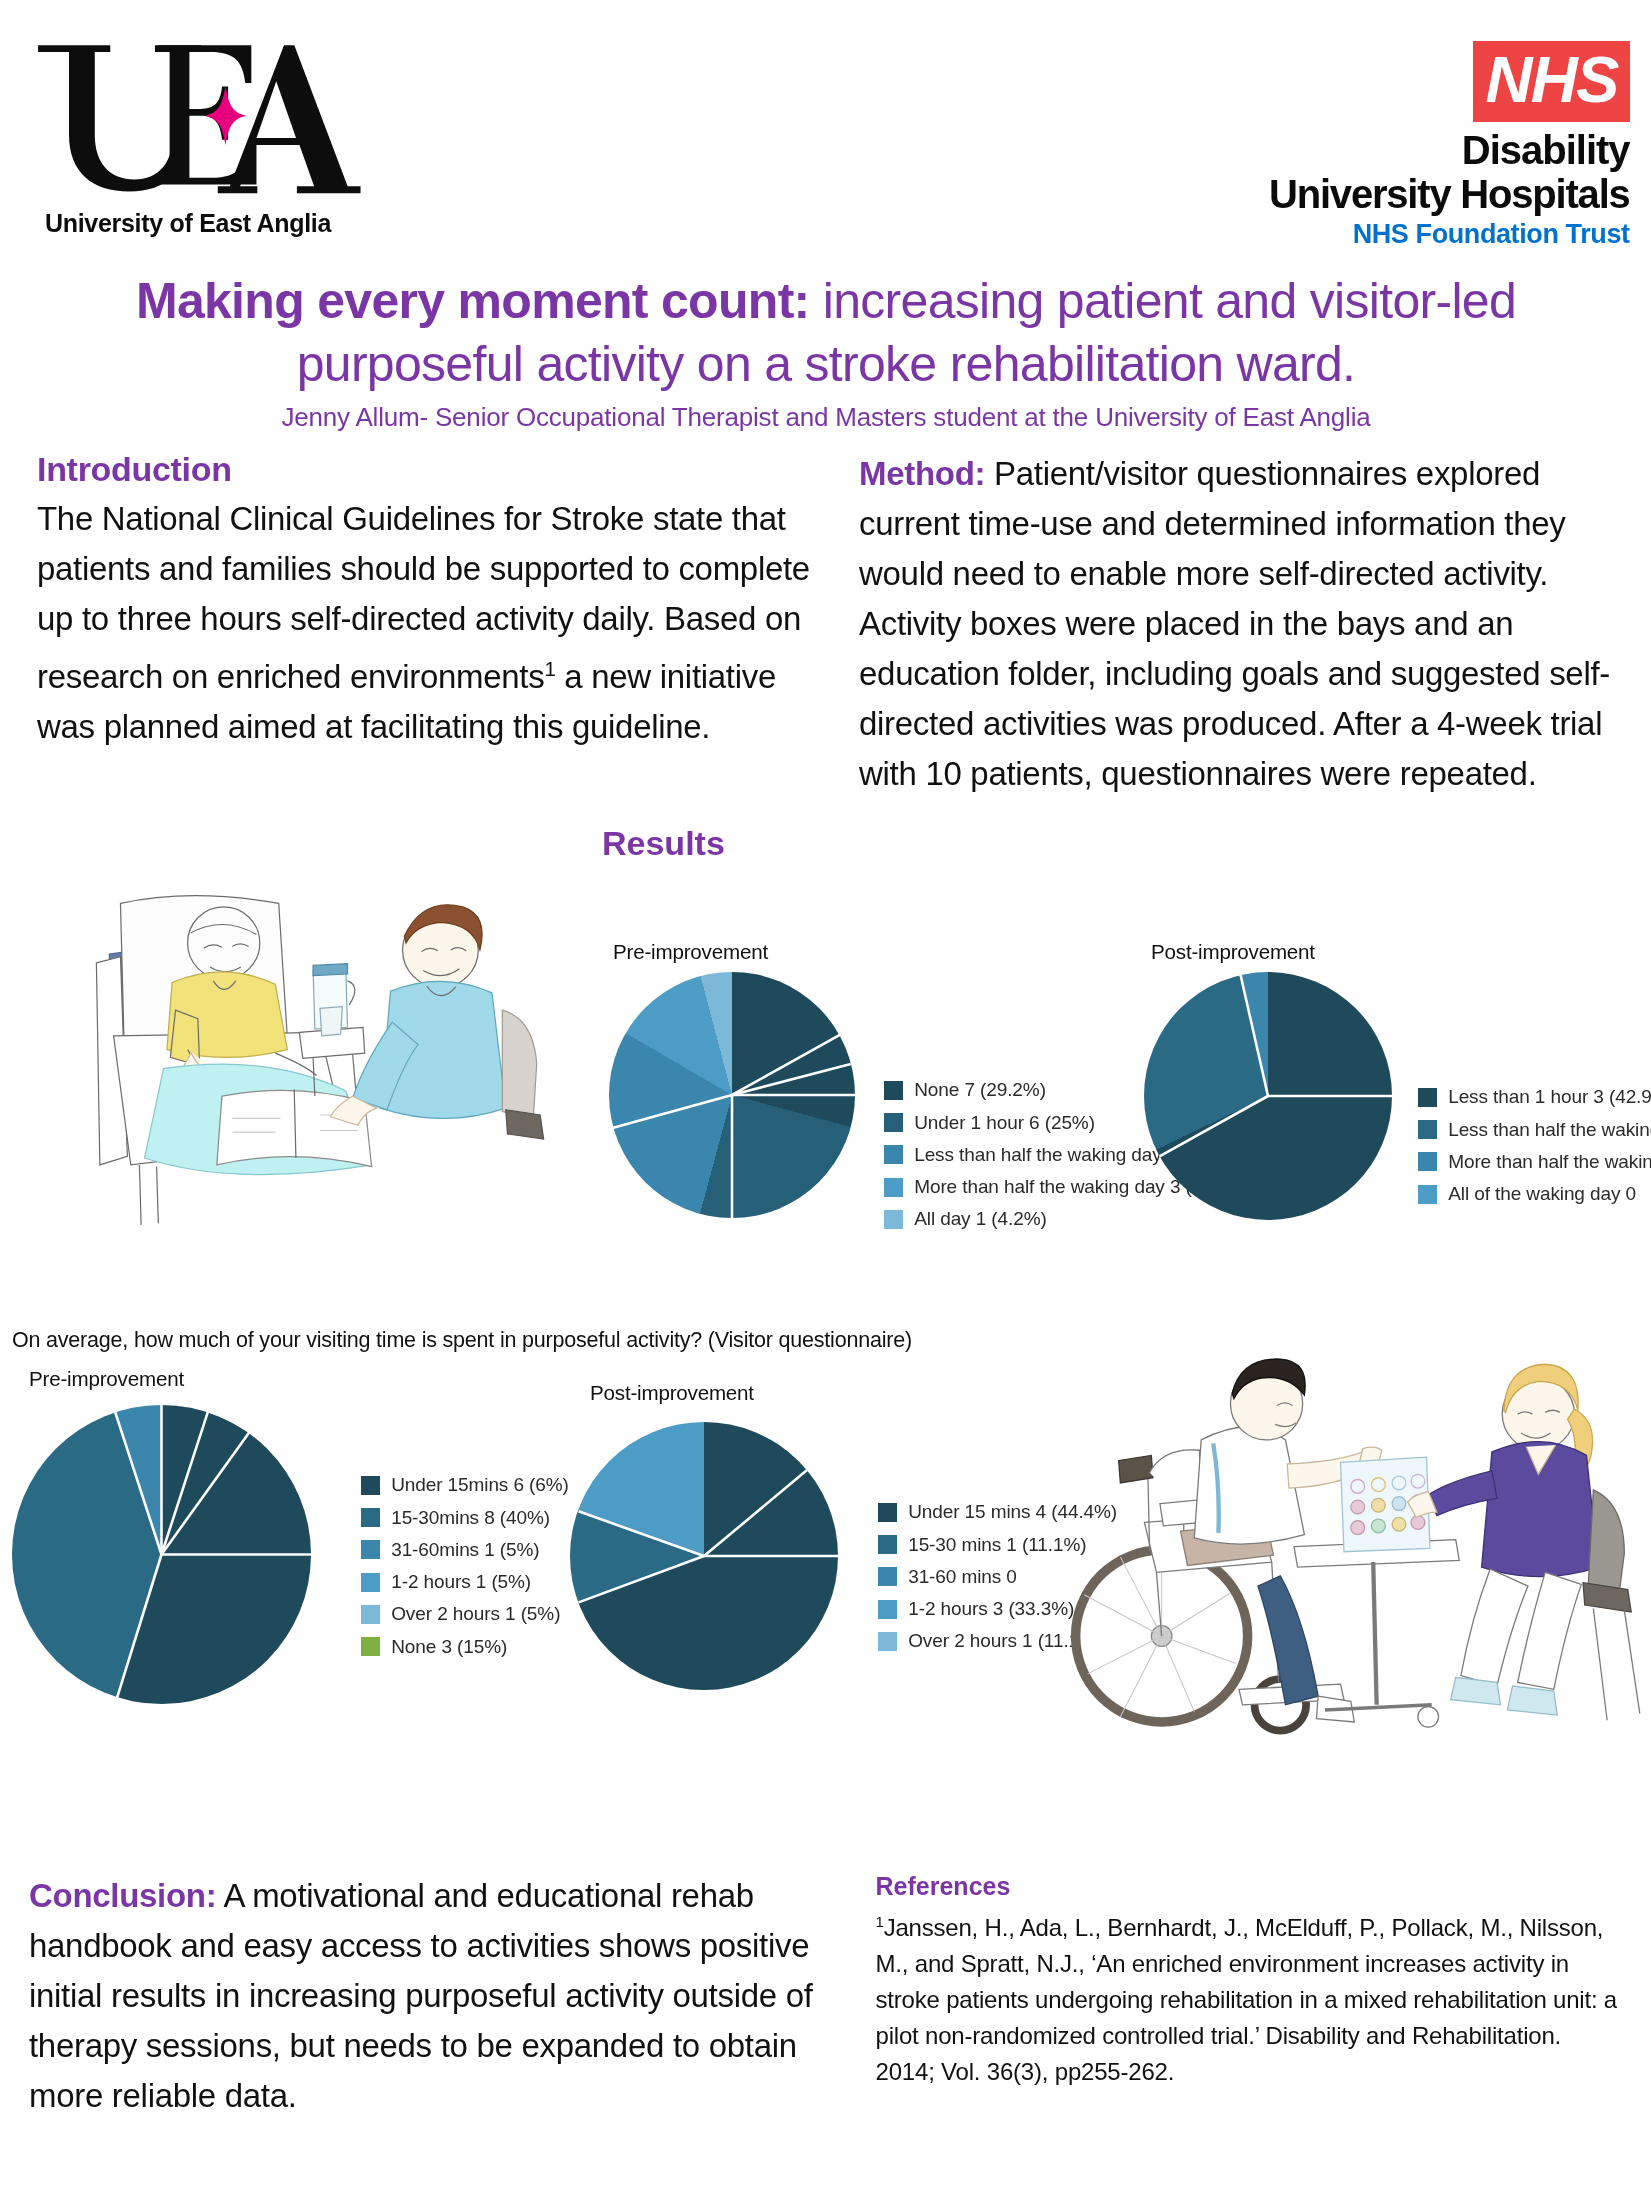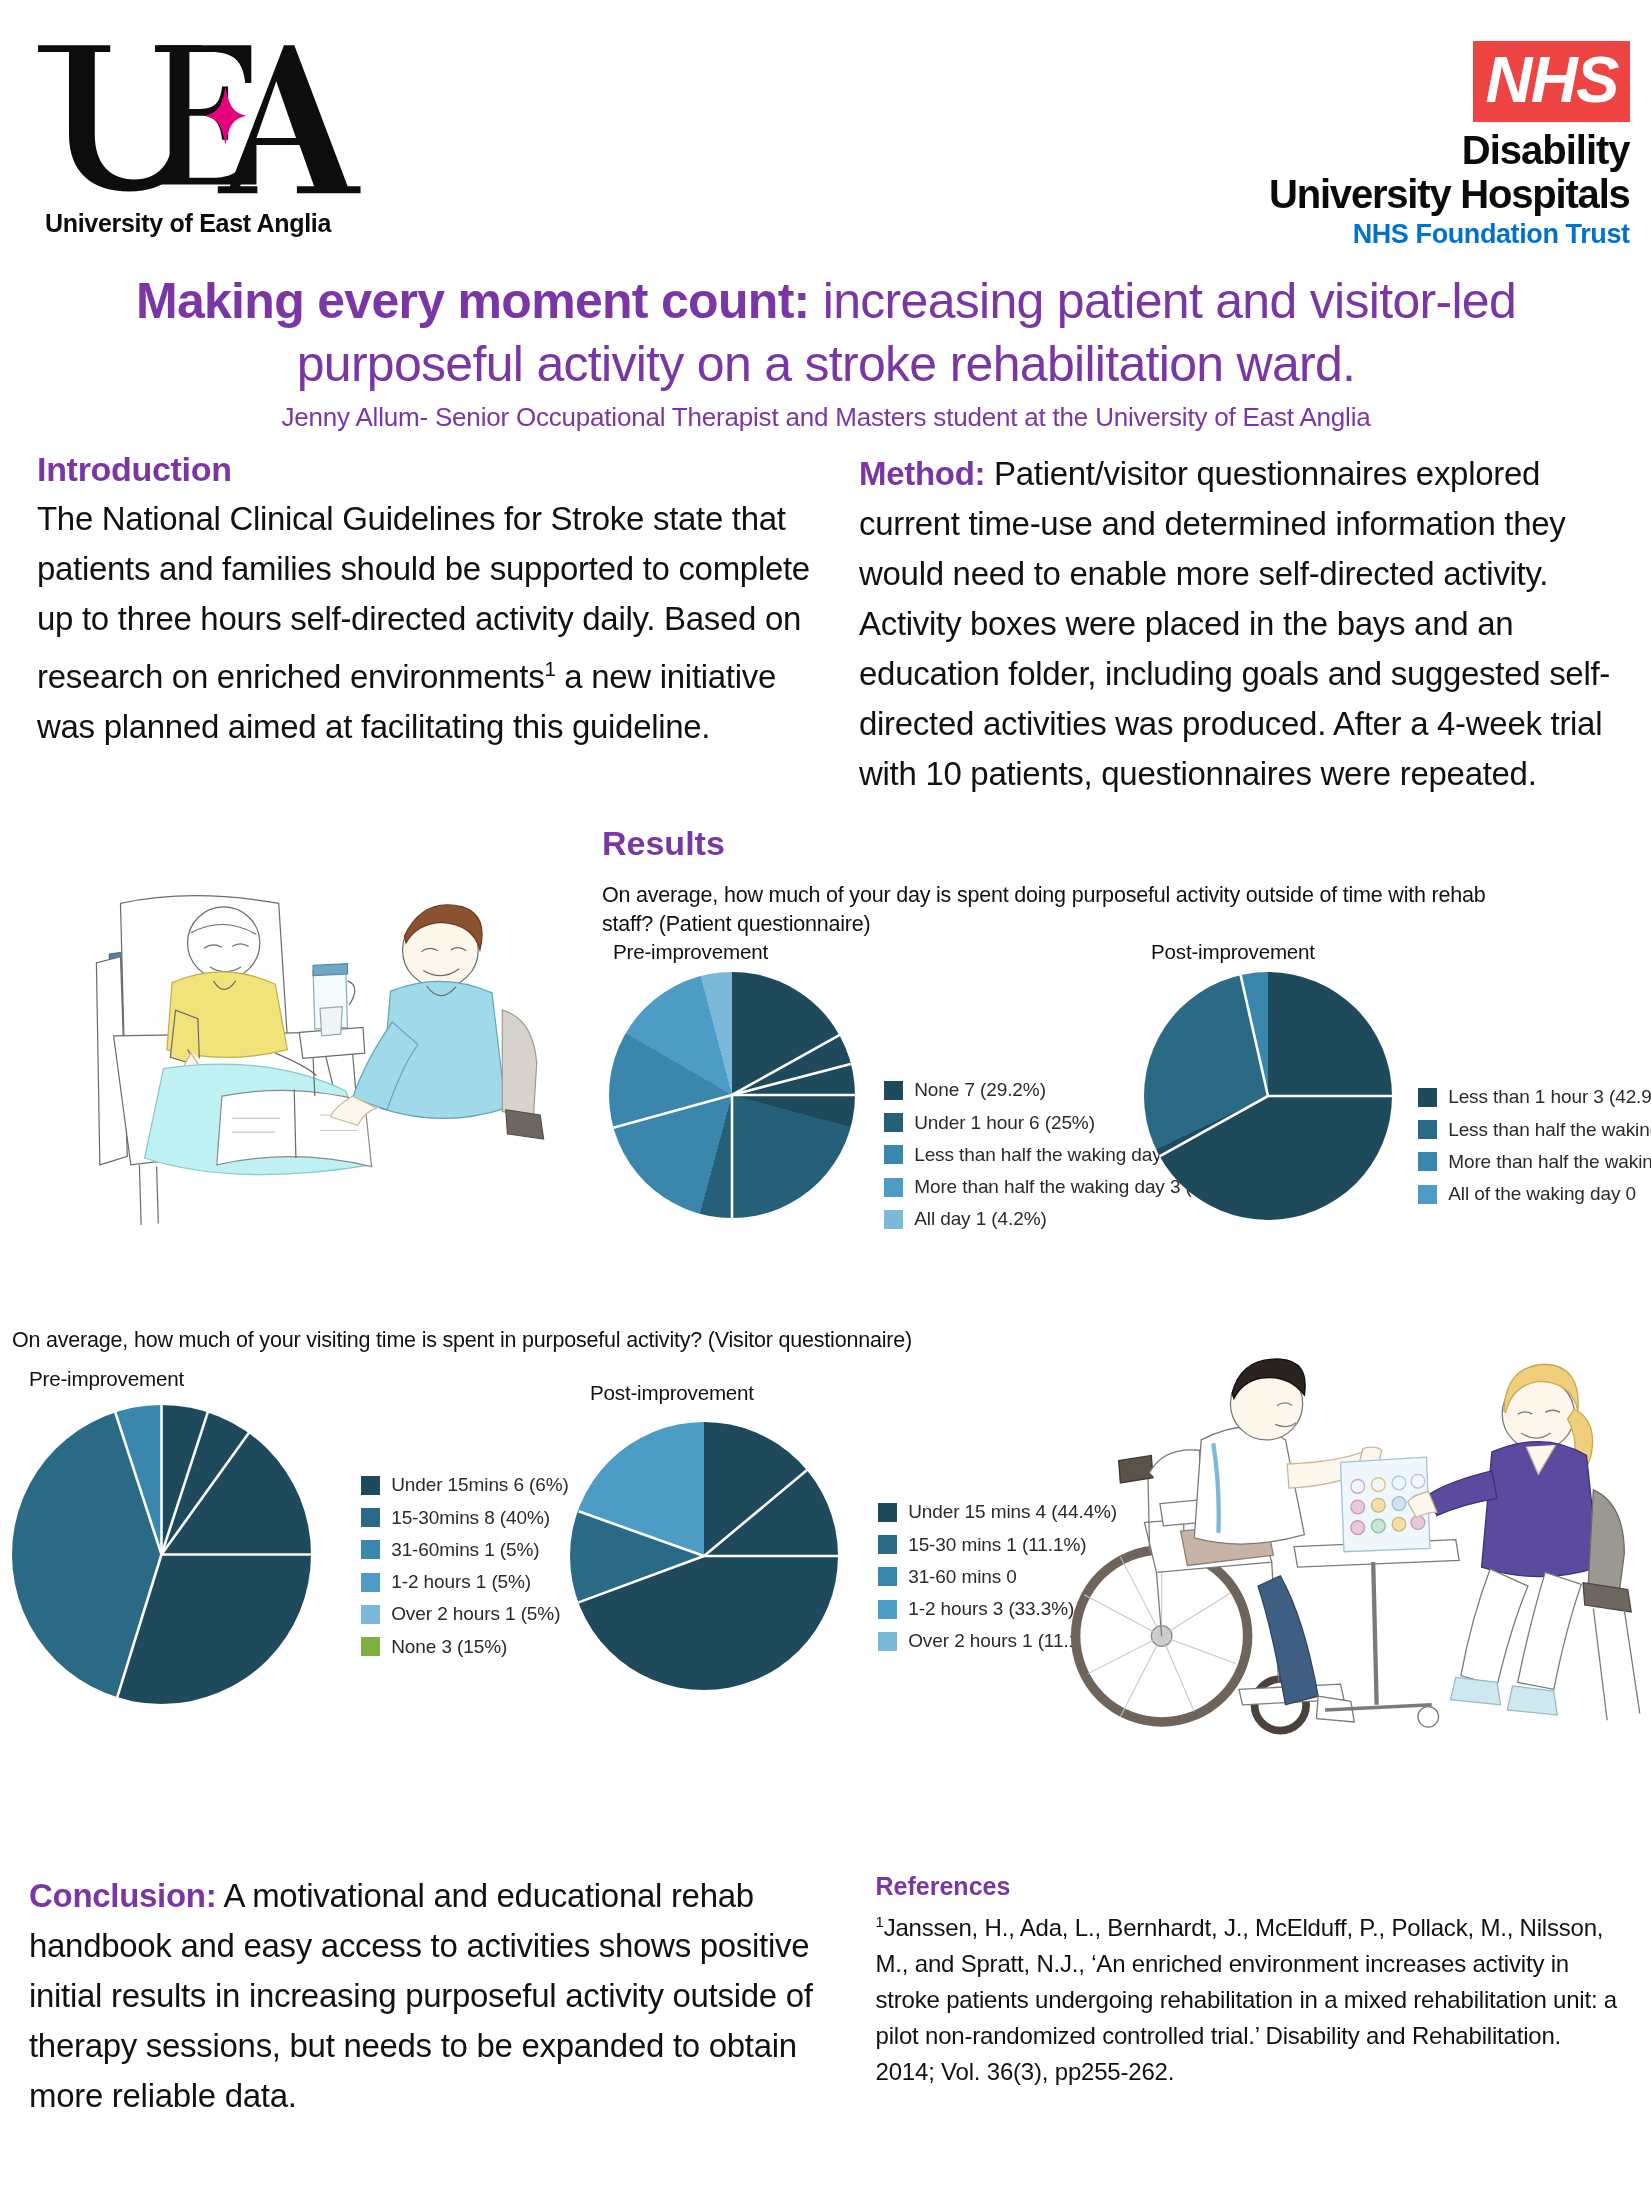--- a/index.html
+++ b/index.html
@@ -198,21 +198,20 @@
       <path d="M424 122 q16 22 34 1"></path>
 
       <path d="M384 164 Q352 210 338 252 L378 266 Q396 214 414 190 Z" fill="#9fd9ea" stroke="#5fa6bd"></path>
       <path d="M338 250 Q318 262 312 274 L344 284 Q352 268 366 264 Z" fill="#fdf6ea" stroke="#c9b79a"></path>
 
       <path d="M512 150 Q548 160 552 212 L548 276 L512 268 Z" fill="#d8d2cc" stroke="#a09a94"></path>
       <path d="M516 266 L556 272 L560 300 L518 294 Z" fill="#6d6760" stroke="#55504a"></path>
     </g>
   </svg>
 
-  <div class="q-text" style="position:absolute; left:602px; top:17px; width:938px;">On average, how much of your day is spent doing purposeful activity outside of time with rehab staff? (Patient questionnaire)</div>
 
   <div class="sub-label" style="position:absolute; left:613px; top:76px;">Pre-improvement</div>
   <div class="sub-label" style="position:absolute; left:1151px; top:76px;">Post-improvement</div>
 
   <div class="pie" style="left:609px; top:108px; width:246px; height:246px;
        background: conic-gradient(
           #1e4a5c 0deg 105.1deg,
           #255f78 105.1deg 195.1deg,
           #3a86ad 195.1deg 300.2deg,
           #4c9cc6 300.2deg 345.2deg,

